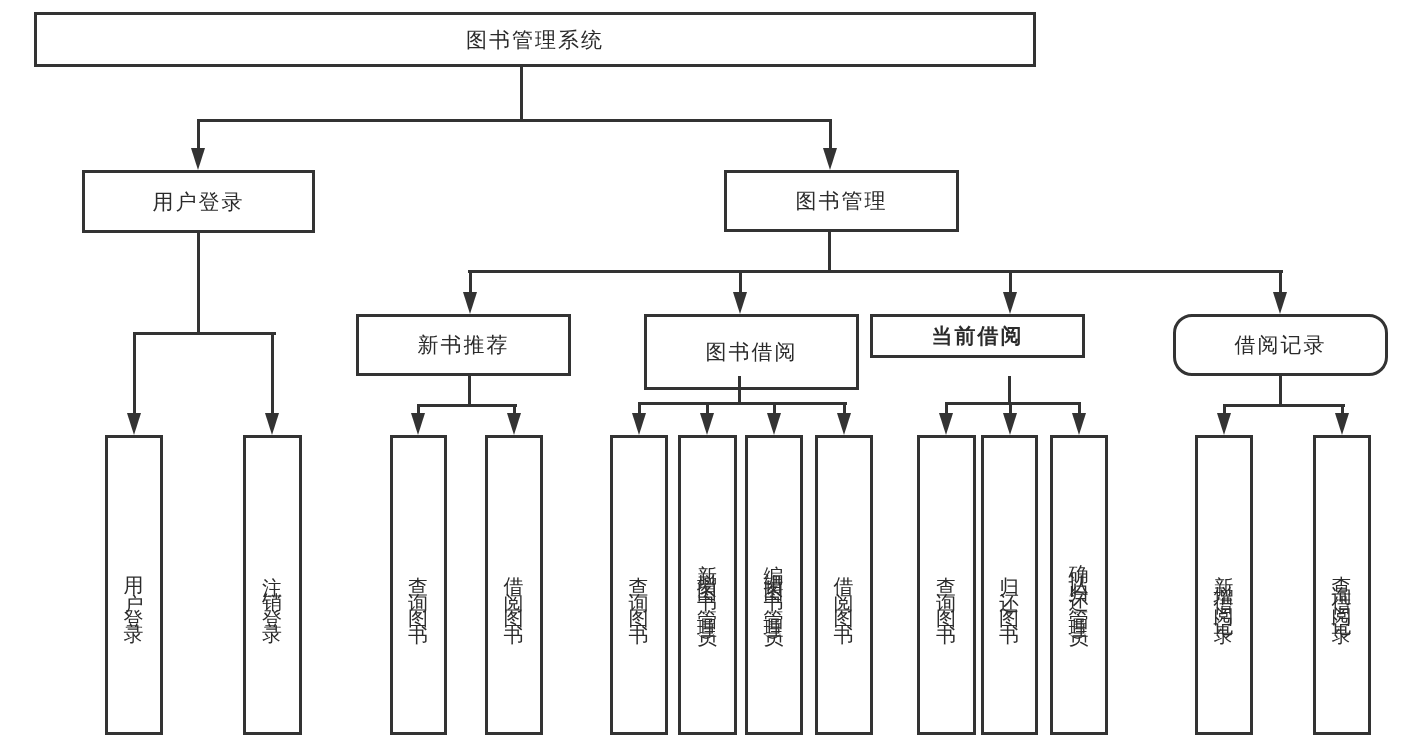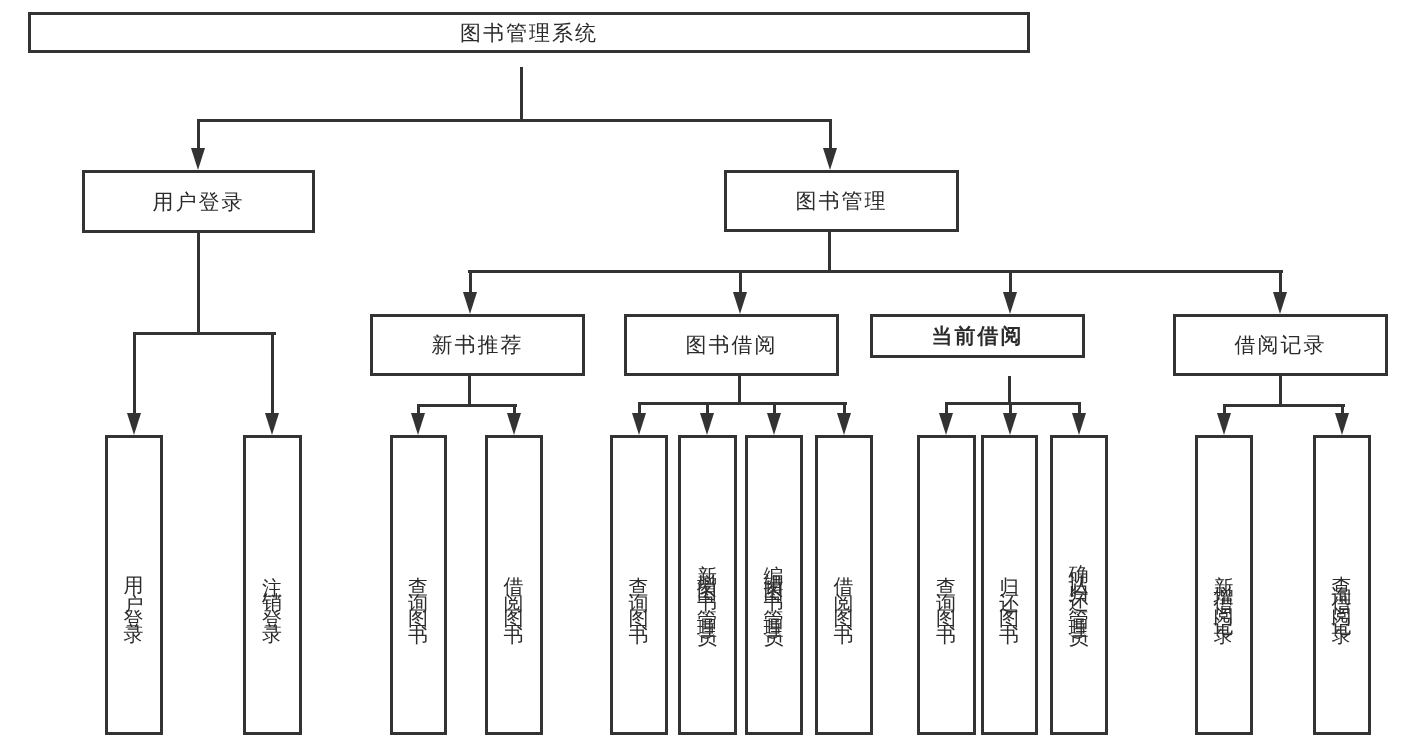--- a/index.html
+++ b/index.html
@@ -29,21 +29,21 @@
   .watermark{
     position:absolute;right:4px;top:717px;z-index:6;
     font-size:21px;letter-spacing:1px;color:#b9b9b9;white-space:nowrap;
   }
 </style>
 </head>
 <body>
 
 <div class="stage">
 
-  <div class="box hbox" style="left:28px;top:12px;width:1002px;height:41px;">
+  <div class="box hbox" style="left:34px;top:12px;width:1002px;height:55px;">
     <span>图书管理系统</span>
   </div>
 
   <div class="vline" style="left:520px;top:67px;height:54px;"></div>
   <div class="hline" style="left:197px;top:119px;width:634px;"></div>
   <div class="vline" style="left:197px;top:119px;height:31px;"></div>
   <div class="arrow" style="left:191px;top:148px;"></div>
   <div class="vline" style="left:829px;top:119px;height:31px;"></div>
   <div class="arrow" style="left:823px;top:148px;"></div>
 
@@ -65,30 +65,30 @@
   <div class="hline" style="left:468px;top:270px;width:815px;"></div>
   <div class="vline" style="left:469px;top:270px;height:26px;"></div>
   <div class="arrow" style="left:463px;top:292px;"></div>
   <div class="vline" style="left:739px;top:270px;height:26px;"></div>
   <div class="arrow" style="left:733px;top:292px;"></div>
   <div class="vline" style="left:1009px;top:270px;height:26px;"></div>
   <div class="arrow" style="left:1003px;top:292px;"></div>
   <div class="vline" style="left:1279px;top:270px;height:26px;"></div>
   <div class="arrow" style="left:1273px;top:292px;"></div>
 
-  <div class="box hbox" style="left:370px;top:314px;width:215px;height:62px;">
+  <div class="box hbox" style="left:356px;top:314px;width:215px;height:62px;">
     <span>新书推荐</span>
   </div>
-  <div class="box hbox" style="left:624px;top:314px;width:215px;height:62px;">
+  <div class="box hbox" style="left:644px;top:314px;width:215px;height:76px;">
     <span>图书借阅</span>
   </div>
   <div class="box hbox" style="left:870px;top:314px;width:215px;height:44px;font-weight:bold;">
     <span>当前借阅</span>
   </div>
-  <div class="box hbox" style="left:1173px;top:314px;width:215px;height:62px;">
+  <div class="box hbox" style="left:1173px;top:314px;width:215px;height:62px;border-radius:19px;">
     <span>借阅记录</span>
   </div>
 
   <div class="vline" style="left:468px;top:376px;height:31px;"></div>
   <div class="hline" style="left:417px;top:404px;width:100px;"></div>
   <div class="vline" style="left:417px;top:404px;height:13px;"></div>
   <div class="arrow" style="left:411px;top:413px;"></div>
   <div class="vline" style="left:513px;top:404px;height:13px;"></div>
   <div class="arrow" style="left:507px;top:413px;"></div>
 

